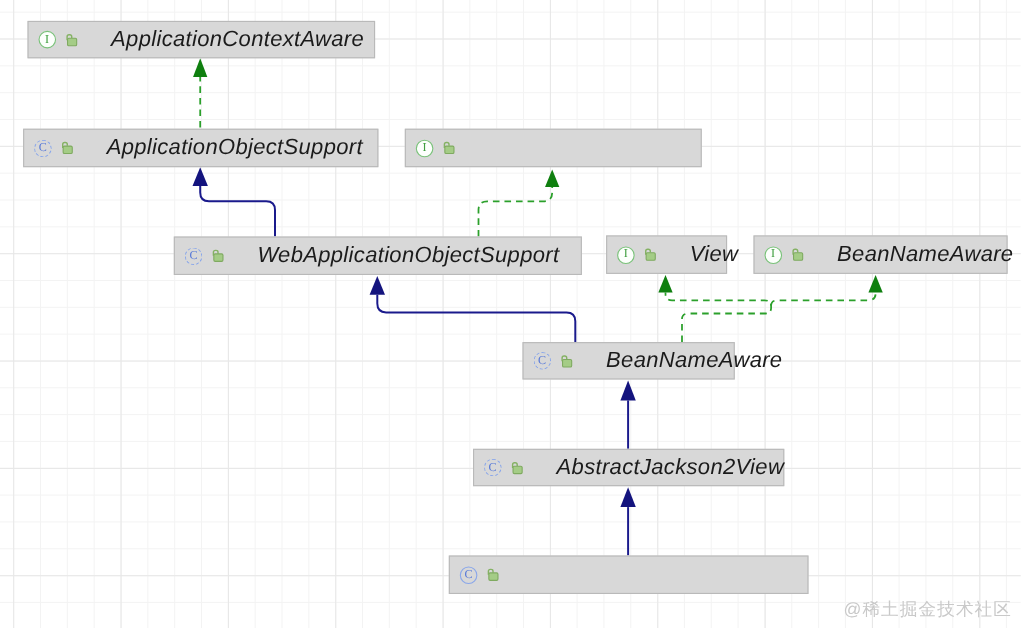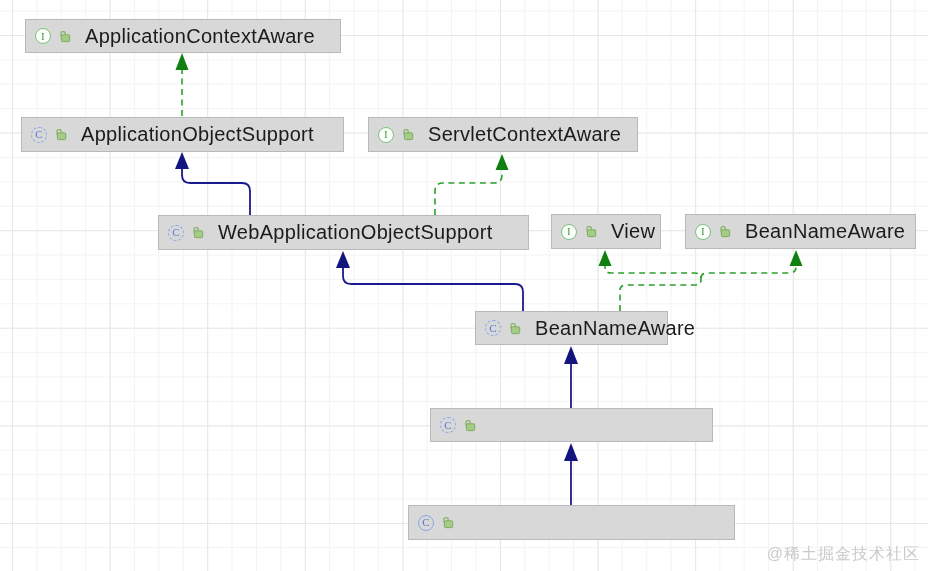--- a/index.html
+++ b/index.html
@@ -41,21 +41,21 @@
     border-radius:50%;
     display:flex;align-items:center;justify-content:center;
     font-family:"Liberation Serif",serif;
     font-size:11px;line-height:1;
     flex:0 0 auto;
   }
   .kind-interface .cicon{border:1.5px solid #79c279;color:#3f9e3f;background:#fcfffc;}
   .kind-abstract-class .cicon{border:1.5px dashed #8aa7ea;color:#5678d8;background:transparent;}
   .kind-class .cicon{border:1.5px solid #8aa7ea;color:#5678d8;background:transparent;}
   .lock{margin-left:7px;flex:0 0 auto;display:flex;align-items:center;}
-  .lbl{margin-left:14px;}
+  .lbl{margin-left:30px;font-style:italic;}
   #watermark{
     position:absolute;
     right:8px;bottom:6px;
     color:#c9c9c9;
     font-size:16px;
     letter-spacing:1px;
   }
 </style>
 </head>
 <body>
@@ -112,21 +112,20 @@
   </div>
 
   <div class="node kind-interface" style="left:368px;top:117px;width:270px;height:35px">
     <span class="cicon">I</span>
     <span class="lock">
         <svg width="13" height="13" viewBox="0 0 13 13">
           <path d="M3,6.5 V3.4 Q3,1.6 4.8,1.6 H5.4 Q7.2,1.6 7.2,3.4 V4.6" fill="none" stroke="#85b264" stroke-width="1.3"></path>
           <rect x="3.4" y="4.8" width="8.3" height="6.8" rx="1.2" fill="#a4cc86" stroke="#7faa60" stroke-width="1"></rect>
         </svg>
       </span>
-    <span class="lbl">ServletContextAware</span>
   </div>
 
   <div class="node kind-abstract-class" style="left:158px;top:215px;width:371px;height:35px">
     <span class="cicon">C</span>
     <span class="lock">
         <svg width="13" height="13" viewBox="0 0 13 13">
           <path d="M3,6.5 V3.4 Q3,1.6 4.8,1.6 H5.4 Q7.2,1.6 7.2,3.4 V4.6" fill="none" stroke="#85b264" stroke-width="1.3"></path>
           <rect x="3.4" y="4.8" width="8.3" height="6.8" rx="1.2" fill="#a4cc86" stroke="#7faa60" stroke-width="1"></rect>
         </svg>
       </span>
@@ -167,20 +166,21 @@
   </div>
 
   <div class="node kind-abstract-class" style="left:430px;top:408px;width:283px">
     <span class="cicon">C</span>
     <span class="lock">
         <svg width="13" height="13" viewBox="0 0 13 13">
           <path d="M3,6.5 V3.4 Q3,1.6 4.8,1.6 H5.4 Q7.2,1.6 7.2,3.4 V4.6" fill="none" stroke="#85b264" stroke-width="1.3"></path>
           <rect x="3.4" y="4.8" width="8.3" height="6.8" rx="1.2" fill="#a4cc86" stroke="#7faa60" stroke-width="1"></rect>
         </svg>
       </span>
+    <span class="lbl">AbstractJackson2View</span>
   </div>
 
   <div class="node kind-class" style="left:408px;top:505px;width:327px;height:35px">
     <span class="cicon">C</span>
     <span class="lock">
         <svg width="13" height="13" viewBox="0 0 13 13">
           <path d="M3,6.5 V3.4 Q3,1.6 4.8,1.6 H5.4 Q7.2,1.6 7.2,3.4 V4.6" fill="none" stroke="#85b264" stroke-width="1.3"></path>
           <rect x="3.4" y="4.8" width="8.3" height="6.8" rx="1.2" fill="#a4cc86" stroke="#7faa60" stroke-width="1"></rect>
         </svg>
       </span>

